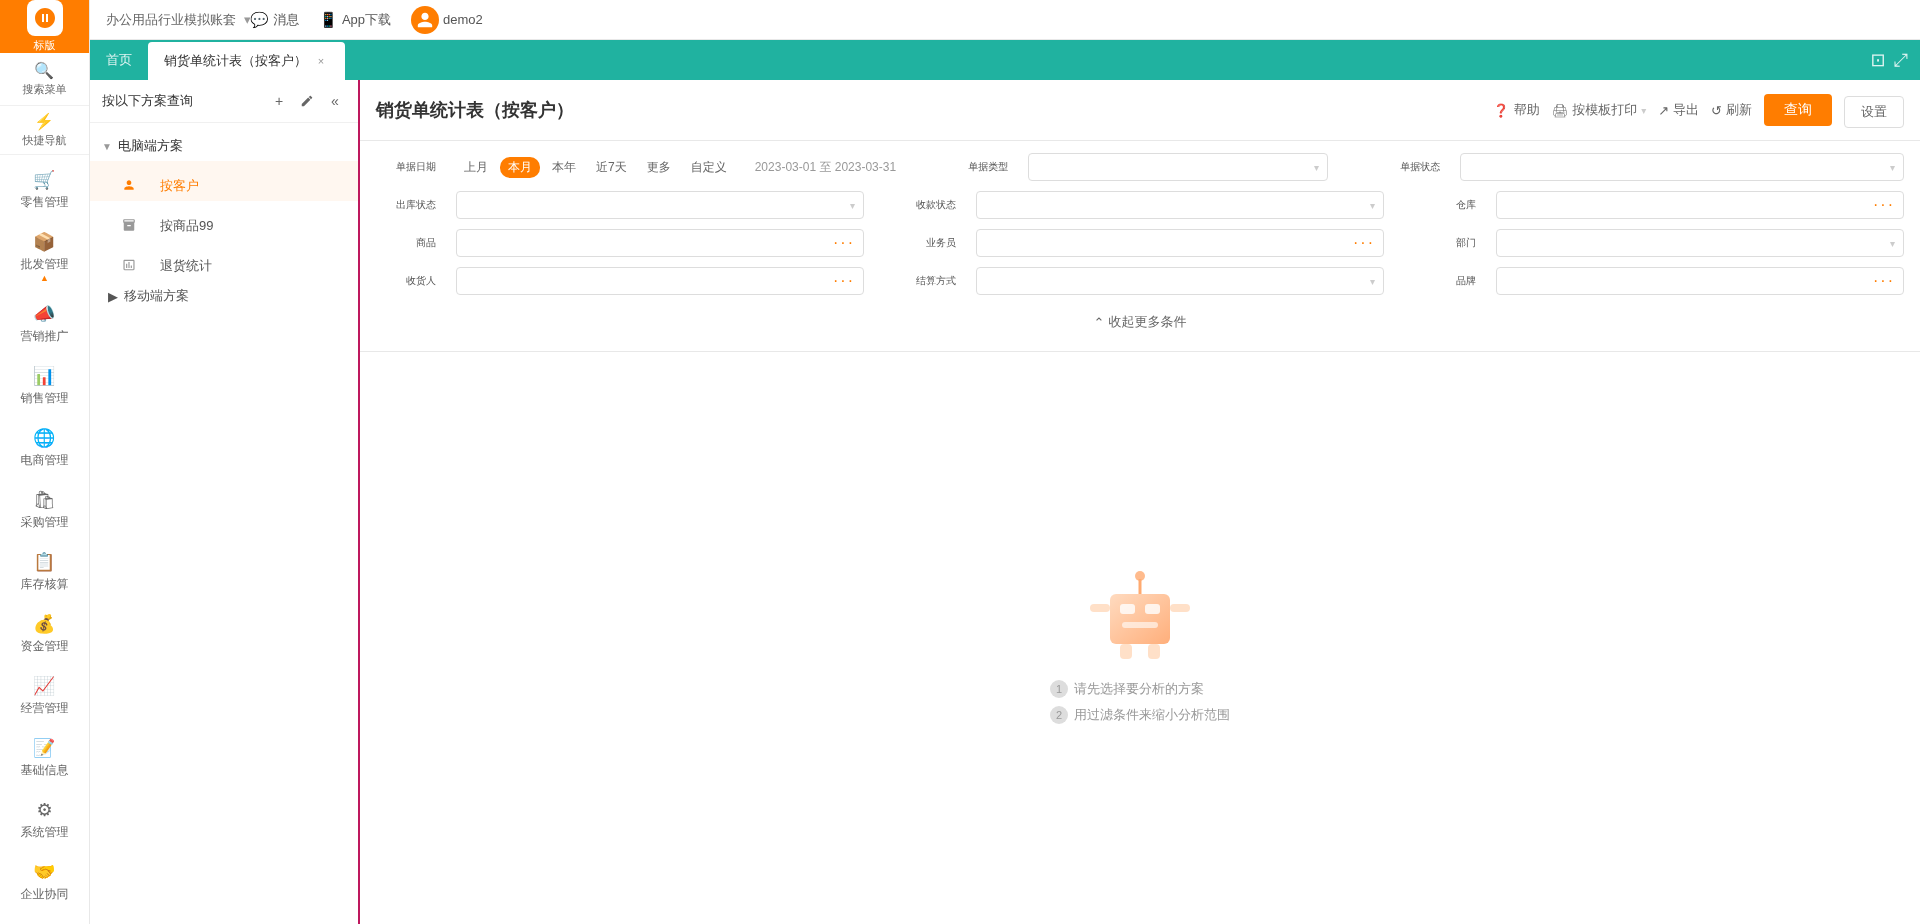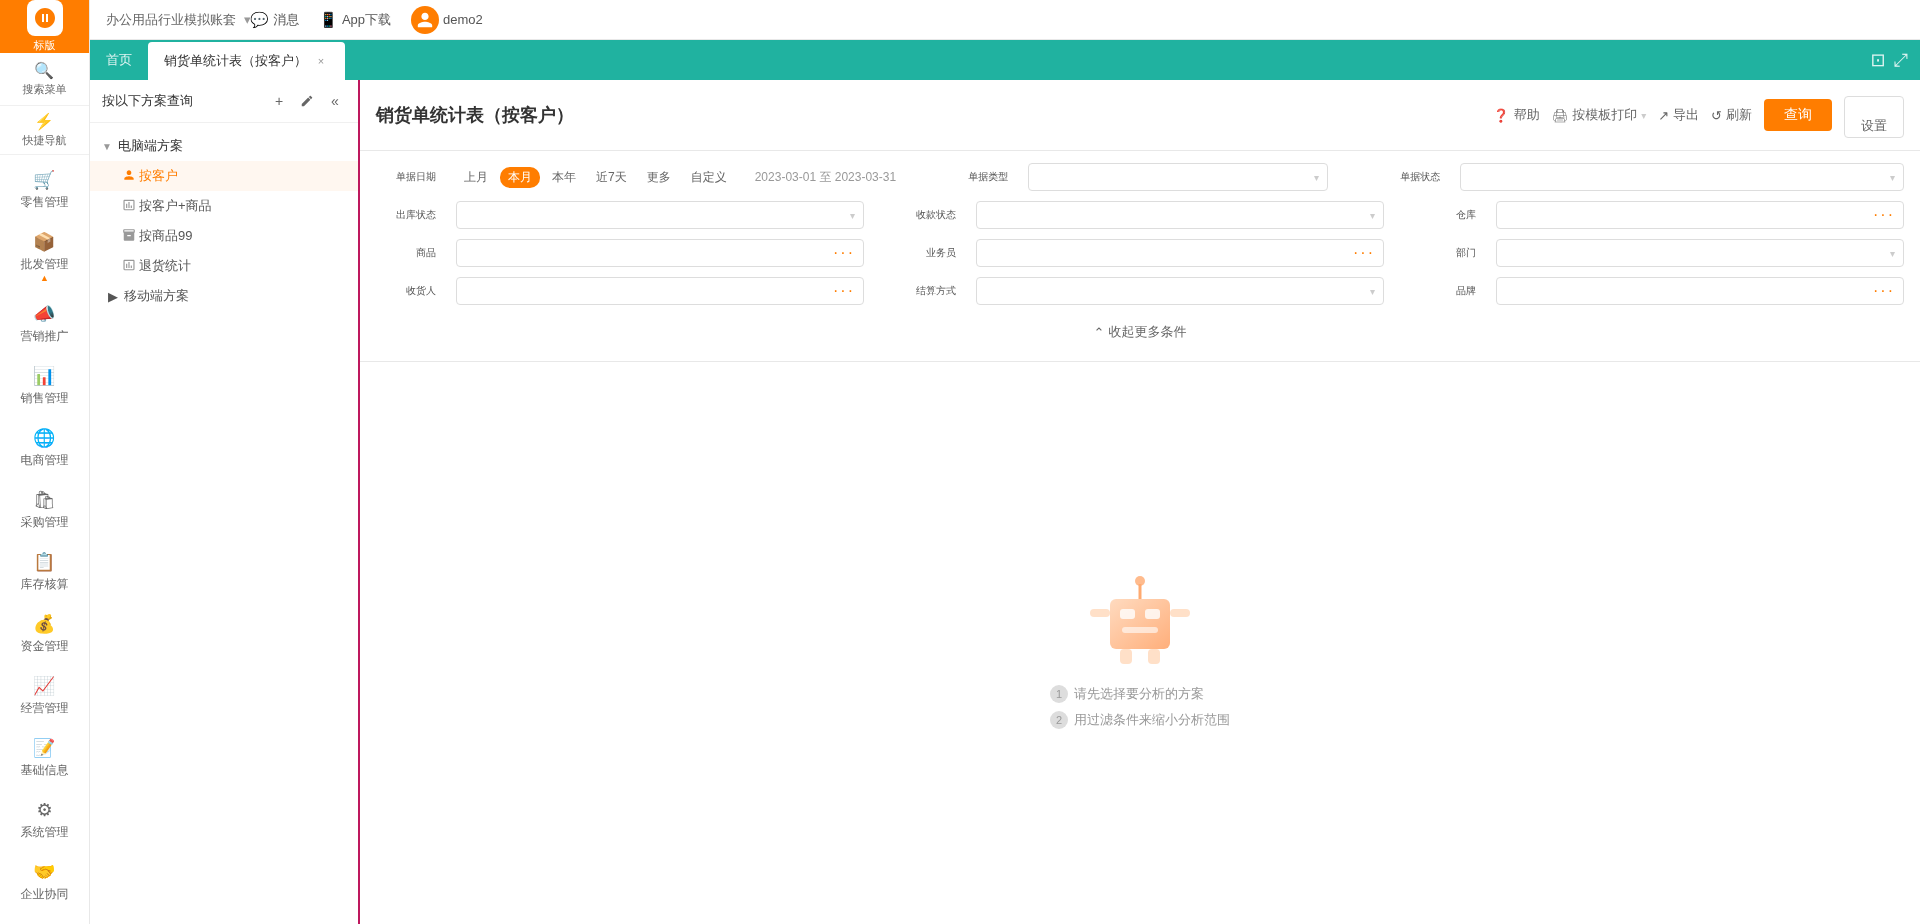--- a/index.html
+++ b/index.html
@@ -41,21 +41,21 @@
     
     .scheme-panel { width: 270px; background: #fff; border-right: 2px solid #be185d; flex-shrink: 0; display: flex; flex-direction: column; overflow: hidden; }
     .scheme-header { padding: 10px 12px; display: flex; align-items: center; justify-content: space-between; border-bottom: 1px solid #f0f0f0; }
     .scheme-title { font-size: 13px; color: #333; font-weight: 500; }
     .scheme-actions { display: flex; align-items: center; gap: 6px; }
     .scheme-action-btn { width: 22px; height: 22px; display: flex; align-items: center; justify-content: center; cursor: pointer; color: #666; font-size: 14px; border-radius: 3px; }
     .scheme-tree { padding: 8px 0; overflow-y: auto; flex: 1; }
     .tree-group { }
     .tree-group-header { padding: 6px 12px; display: flex; align-items: center; gap: 6px; cursor: pointer; font-size: 13px; color: #333; }
     .tree-group-header .arrow { font-size: 10px; color: #999; }
-    .tree-item { padding: 6px 12px 6px 32px; display: flex; align-items: center; gap: 3px; cursor: pointer; font-size: 13px; color: #555; }
+    .tree-item { padding: 16px 12px 6px 32px; display: flex; align-items: center; gap: 24px; cursor: pointer; font-size: 13px; color: #555; }
     .tree-item.active { color: #ff7d00; background: #fff7f0; }
     .tree-item .item-icon { font-size: 12px; color: #999; }
     .tree-item.active .item-icon { color: #ff7d00; }
     .tree-subgroup { }
     .tree-subgroup-header { padding: 6px 12px 6px 18px; display: flex; align-items: center; gap: 6px; cursor: pointer; font-size: 13px; color: #555; }
 
     
     .main-content { flex: 1; display: flex; flex-direction: column; overflow: hidden; background: #f5f5f5; padding: 0; }
 
     
@@ -77,21 +77,21 @@
 
     .filter-select { height: 28px; border: 1px solid #ddd; border-radius: 4px; padding: 0 8px; font-size: 13px; color: #555; background: #fff; cursor: pointer; display: flex; align-items: center; justify-content: space-between; min-width: 180px; }
     .filter-select-lg { min-width: 300px; }
     .filter-select .chevron { color: #ccc; font-size: 10px; margin-left: 8px; }
     .filter-select .dots { color: #ff7d00; font-size: 16px; margin-left: 8px; letter-spacing: 2px; }
 
     .collapse-bar { display: flex; align-items: center; justify-content: center; padding: 8px 0; cursor: pointer; color: #666; font-size: 13px; }
 
     
     .btn-query { background: #ff7d00; color: #fff; border: none; border-radius: 4px; padding: 6px 20px; font-size: 14px; cursor: pointer; height: 32px; }
-    .btn-setting { background: #fff; color: #666; border: 1px solid #ddd; border-radius: 4px; padding: 20px 16px; font-size: 13px; cursor: pointer; height: 32px; margin-top: 4px; }
+    .btn-setting { background: #fff; color: #666; border: 1px solid #ddd; border-radius: 4px; padding: 6px 16px; font-size: 13px; cursor: pointer; height: 32px; margin-top: 4px; }
 
     
     .empty-state { flex: 1; display: flex; flex-direction: column; align-items: center; justify-content: center; background: #fff; }
     .empty-icon { width: 120px; height: 120px; margin-bottom: 16px; }
     .empty-text { color: #999; font-size: 13px; text-align: left; }
     .empty-text-item { display: flex; align-items: center; gap: 6px; margin-bottom: 8px; }
     .empty-num { width: 18px; height: 18px; border-radius: 50%; background: #ddd; color: #999; font-size: 11px; display: flex; align-items: center; justify-content: center; flex-shrink: 0; }
 
     
     ::-webkit-scrollbar { width: 4px; }
@@ -237,28 +237,20 @@
             <span class="arrow">▼</span>
             <span>电脑端方案</span>
           </div>
           <div class="tree-item active">
             <span class="item-icon">
               <svg width="14" height="14" viewBox="0 0 24 24" fill="currentColor">
                   <path d="M12 12c2.21 0 4-1.79 4-4s-1.79-4-4-4-4 1.79-4 4 1.79 4 4 4zm0 2c-2.67 0-8 1.34-8 4v2h16v-2c0-2.66-5.33-4-8-4z"></path>
                 </svg>
             </span>
             <span>按客户</span>
-          </div>
-          <div class="tree-item">
-            <span class="item-icon">
-              <svg width="14" height="14" viewBox="0 0 24 24" fill="currentColor">
-                  <path d="M9 17H7v-7h2v7zm4 0h-2V7h2v10zm4 0h-2v-4h2v4zm2.5 2.1h-15V5h15v14.1zm0-16.1h-15c-1.1 0-2 .9-2 2v14c0 1.1.9 2 2 2h15c1.1 0 2-.9 2-2V5c0-1.1-.9-2-2-2z"></path>
-                </svg>
-            </span>
-            <span>按客户+商品</span>
           </div>
           <div class="tree-item">
             <span class="item-icon">
               <svg width="14" height="14" viewBox="0 0 24 24" fill="currentColor">
                   <path d="M20 2H4c-1 0-2 .9-2 2v3.01c0 .72.43 1.34 1 1.72V20c0 1.1 1.1 2 2 2h14c.9 0 2-.9 2-2V8.72c.57-.38 1-.99 1-1.71V4c0-1.1-1-2-2-2zm-5 12H9v-2h6v2zm5-8H4V4l16-.02V6z"></path>
                 </svg>
             </span>
             <span>按商品99</span>
           </div>
           <div class="tree-item">

